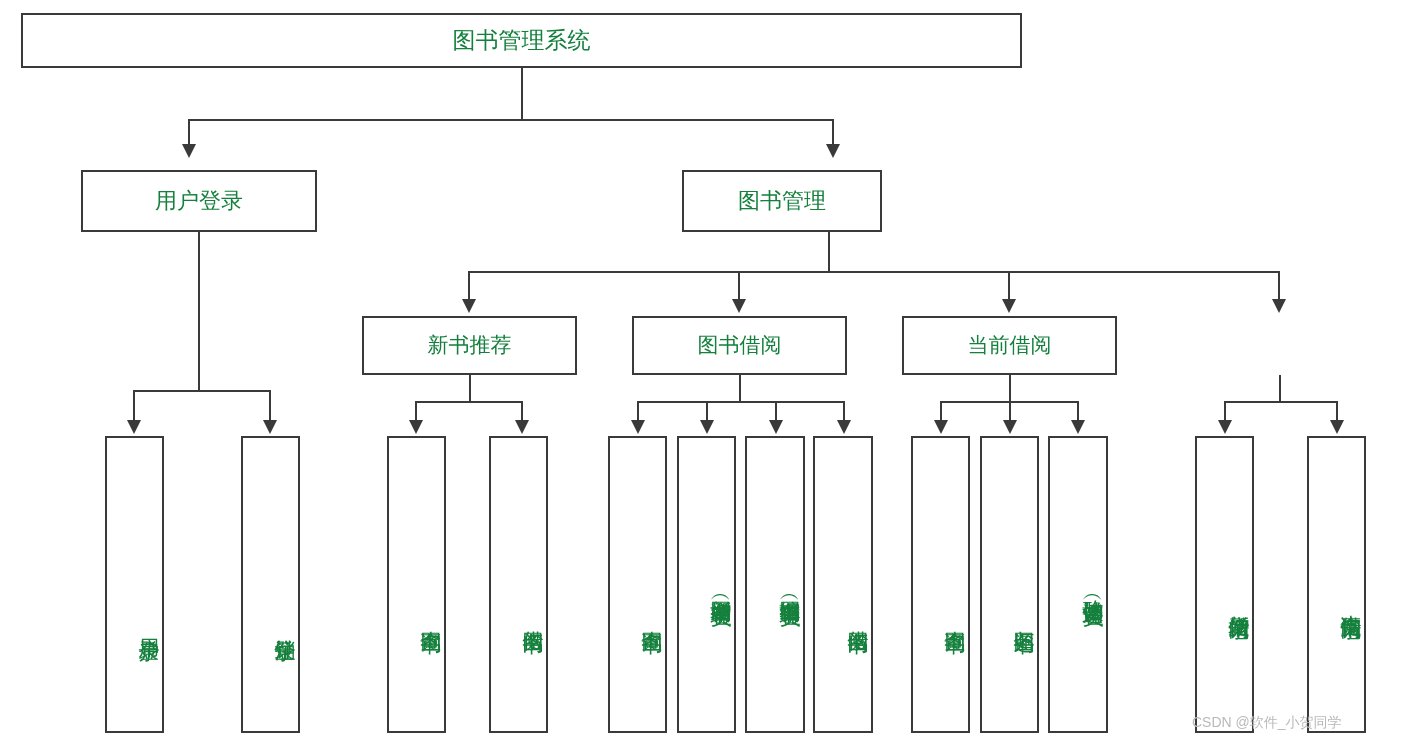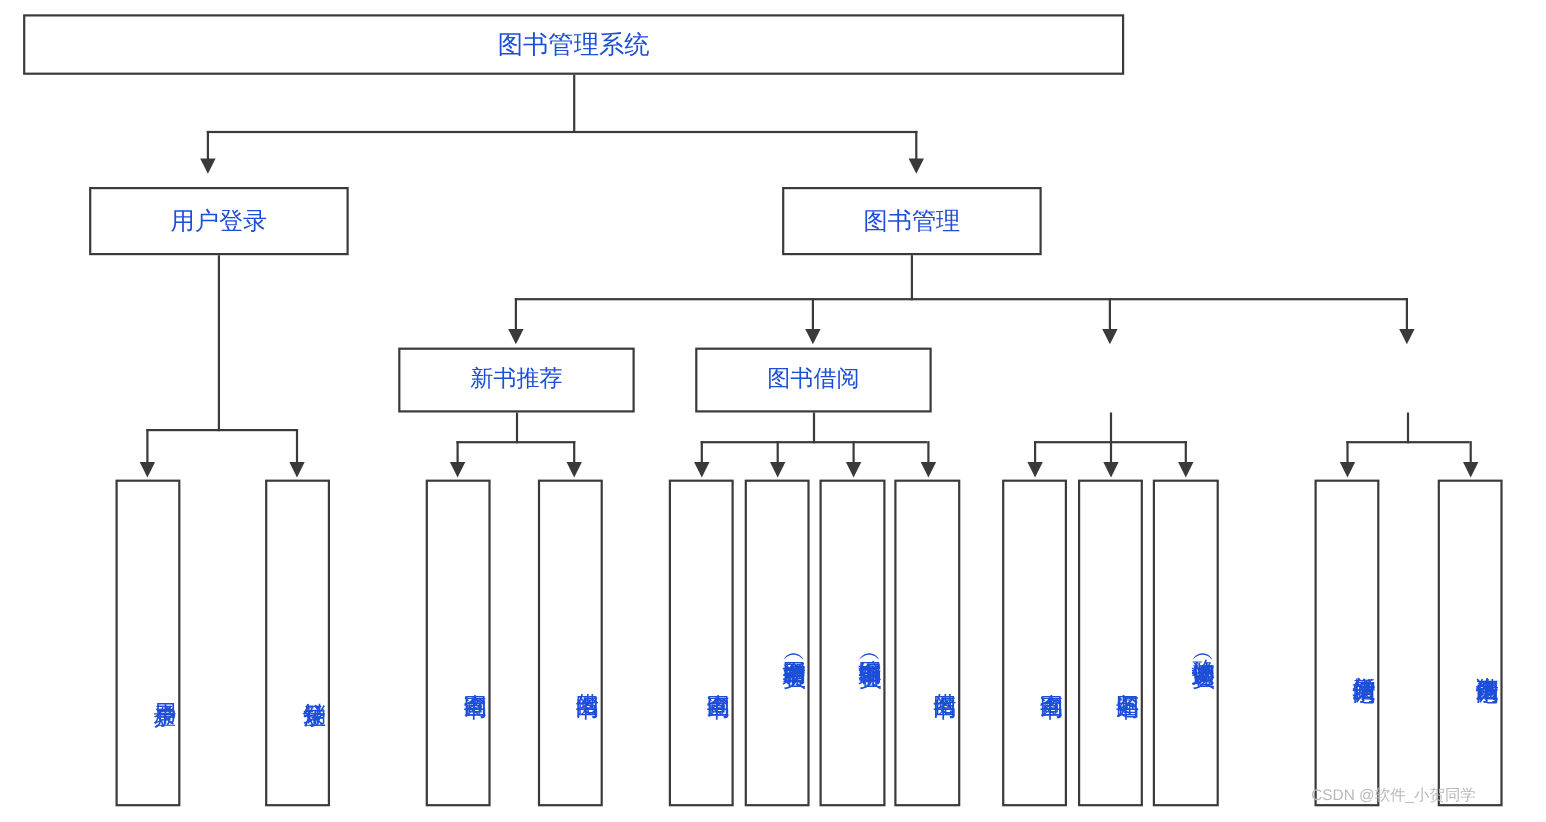--- a/index.html
+++ b/index.html
@@ -18,21 +18,21 @@
     overflow: hidden;
   }
   .node {
     position: absolute;
     box-sizing: border-box;
     border: 2px solid #3a3a3a;
     background: #ffffff;
     display: flex;
     align-items: center;
     justify-content: center;
-    color: #1d4ed8;
+    color: #15803d;
     text-align: center;
     line-height: 1.25;
   }
   .node.root {
     font-size: 23px;
   }
   .node.lvl2 {
     font-size: 22px;
   }
   .node.lvl3 {
@@ -81,21 +81,21 @@
   <div class="edge v" style="left:521px; top:68px; height:52px;"></div>
   <div class="edge h" style="left:188px; top:119px; width:646px;"></div>
   <div class="edge v" style="left:188px; top:119px; height:28px;"></div>
   <div class="arrow" style="left:182px; top:144px;"></div>
   <div class="edge v" style="left:832px; top:119px; height:28px;"></div>
   <div class="arrow" style="left:826px; top:144px;"></div>
 
   <div class="node lvl2" style="left:81px; top:170px; width:236px; height:62px;">
     <span>用户登录</span>
   </div>
-  <div class="node lvl2" style="left:711px; top:170px; width:236px; height:62px;">
+  <div class="node lvl2" style="left:682px; top:170px; width:200px; height:62px;">
     <span>图书管理</span>
   </div>
 
   <div class="edge v" style="left:198px; top:232px; height:160px;"></div>
   <div class="edge h" style="left:133px; top:390px; width:137px;"></div>
   <div class="edge v" style="left:133px; top:390px; height:32px;"></div>
   <div class="arrow" style="left:127px; top:420px;"></div>
   <div class="edge v" style="left:269px; top:390px; height:32px;"></div>
   <div class="arrow" style="left:263px; top:420px;"></div>
 
@@ -109,20 +109,23 @@
   <div class="arrow" style="left:1002px; top:299px;"></div>
   <div class="edge v" style="left:1278px; top:271px; height:30px;"></div>
   <div class="arrow" style="left:1272px; top:299px;"></div>
 
   <div class="node lvl3" style="left:632px; top:316px; width:215px; height:59px;">
     <span>图书借阅</span>
   </div>
   <div class="node lvl3" style="left:362px; top:316px; width:215px; height:59px;">
     <span>新书推荐</span>
   </div>
+  <div class="node lvl3" style="left:902px; top:316px; width:215px; height:59px;">
+    <span>当前借阅</span>
+  </div>
 
   <div class="edge v" style="left:469px; top:375px; height:28px;"></div>
   <div class="edge h" style="left:415px; top:401px; width:108px;"></div>
   <div class="edge v" style="left:415px; top:401px; height:21px;"></div>
   <div class="arrow" style="left:409px; top:420px;"></div>
   <div class="edge v" style="left:521px; top:401px; height:21px;"></div>
   <div class="arrow" style="left:515px; top:420px;"></div>
 
   <div class="edge v" style="left:739px; top:375px; height:28px;"></div>
   <div class="edge h" style="left:637px; top:401px; width:206px;"></div>

